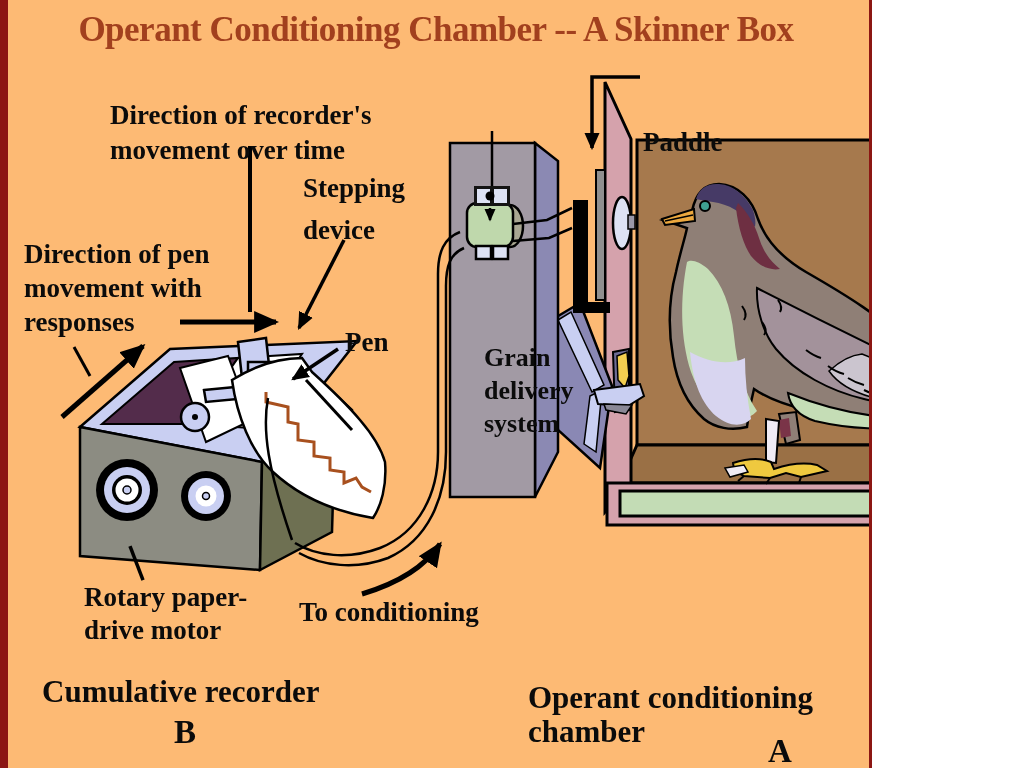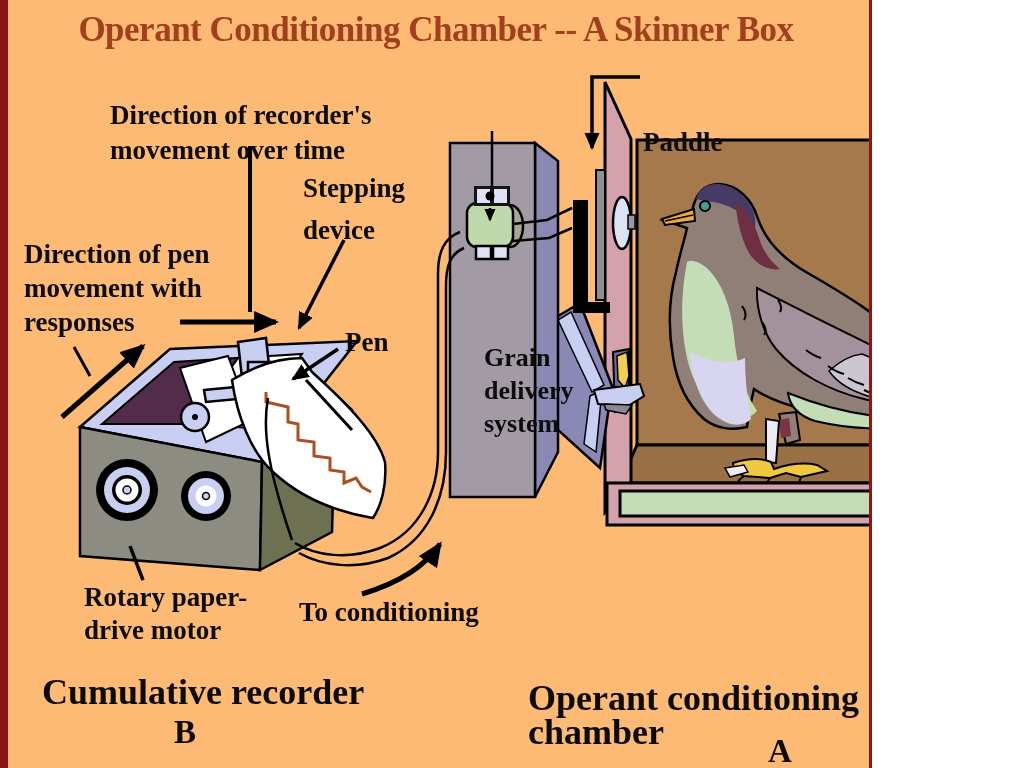--- a/index.html
+++ b/index.html
@@ -22,21 +22,21 @@
   }
   .lbl-recorder-direction{left:110px;top:64px;width:330px;text-align:left;line-height:35px;margin-top:34px;}
   .lbl-microswitch{left:421px;top:99px;}
   .lbl-paddle{left:643px;top:77px;margin-top:48px;}
   .lbl-stepping{left:303px;top:167px;line-height:42px;}
   .lbl-pen-direction{left:24px;top:237px;}
   .lbl-pen{left:345px;top:325px;}
   .lbl-grain{left:436px;top:341px;font-size:26px;line-height:33px;padding-left:48px;}
   .lbl-rotary{left:84px;top:581px;line-height:33px;}
   .lbl-tomicro{left:299px;top:595px;}
-  .cap{font-size:36px;}
+  .cap{font-size:31px;}
   .cap-recorder{left:42px;top:675px;}
   .cap-recorder-letter{left:150px;top:715px;width:70px;text-align:center;font-size:33px;}
   .cap-chamber{left:528px;top:681px;}
   .cap-chamber-letter{left:745px;top:734px;width:70px;text-align:center;font-size:33px;}
 </style>
 </head>
 <body>
 
 <div class="stage">
 

